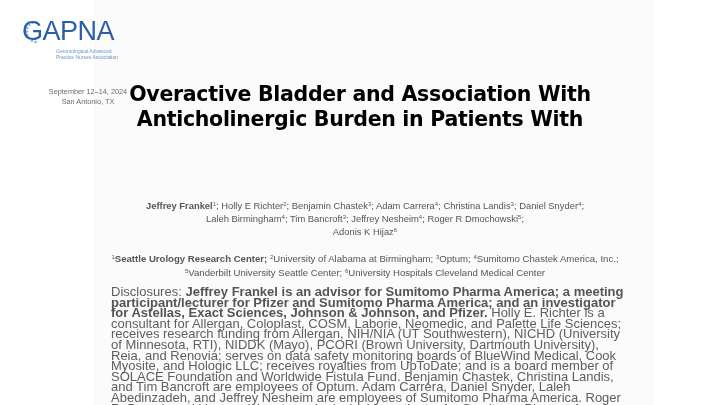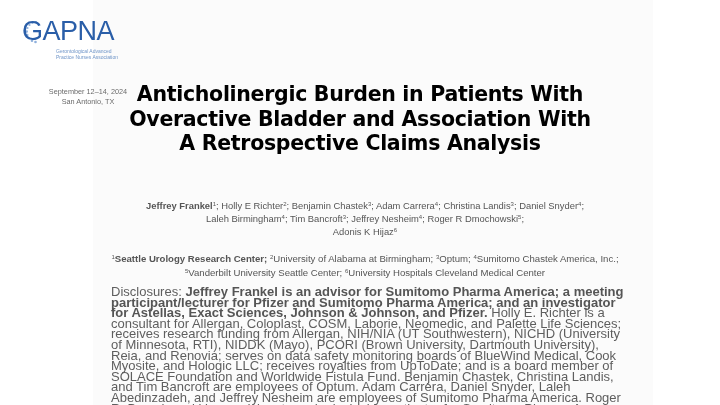--- a/index.html
+++ b/index.html
@@ -76,23 +76,22 @@
     <div>Practice Nurses Association</div>
   </div>
 </div>
 
 <div class="conf">
   <div>September 12–14, 2024</div>
   <div>San Antonio, TX</div>
 </div>
 
 <div class="title">
+  <div>Overactive Bladder and Association With</div>
   <div>Anticholinergic Burden in Patients With</div>
-  <div>Overactive Bladder and Association With</div>
-  <div>A Retrospective Claims Analysis</div>
 </div>
 
 <div class="authors">
   <b>Jeffrey Frankel</b><sup>1</sup><span>; </span><span>Holly E Richter</span><sup>2</sup><span>; </span><span>Benjamin Chastek</span><sup>3</sup><span>; </span><span>Adam Carrera</span><sup>4</sup><span>; </span><span>Christina Landis</span><sup>3</sup><span>; </span><span>Daniel Snyder</span><sup>4</sup><span>;</span><br>
   <span>Laleh Birmingham</span><sup>4</sup><span>; </span><span>Tim Bancroft</span><sup>3</sup><span>; </span><span>Jeffrey Nesheim</span><sup>4</sup><span>; </span><span>Roger R Dmochowski</span><sup>5</sup><span>;</span><br>
   <span>Adonis K Hijaz</span><sup>6</sup>
 </div>
 
 <div class="affil">
   <sup>1</sup><b>Seattle Urology Research Center;</b> <sup>2</sup><span>University of Alabama at Birmingham;</span> <sup>3</sup><span>Optum;</span> <sup>4</sup><span>Sumitomo Chastek America, Inc.;</span> <sup>5</sup><span>Vanderbilt University Seattle Center;</span> <sup>6</sup><span>University Hospitals Cleveland Medical Center</span>

